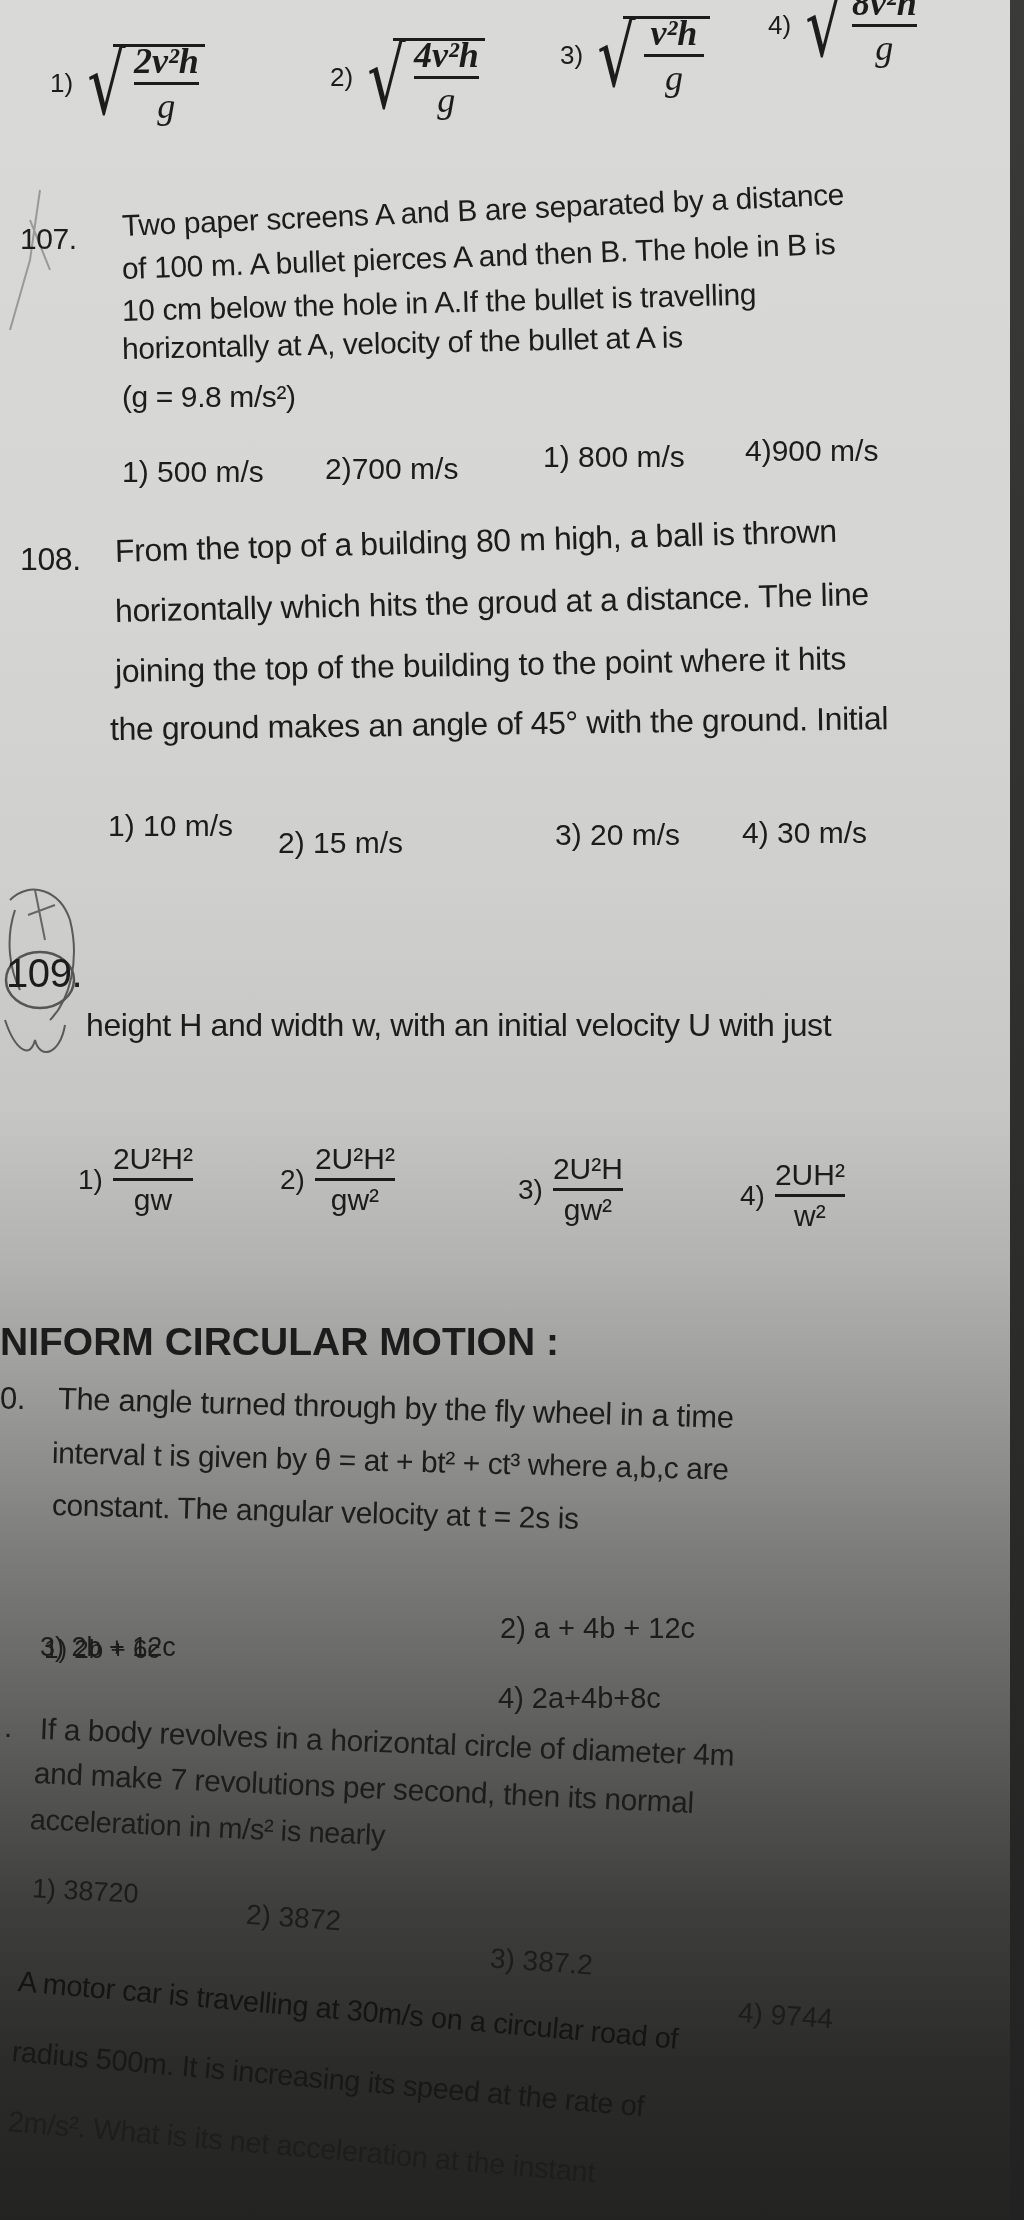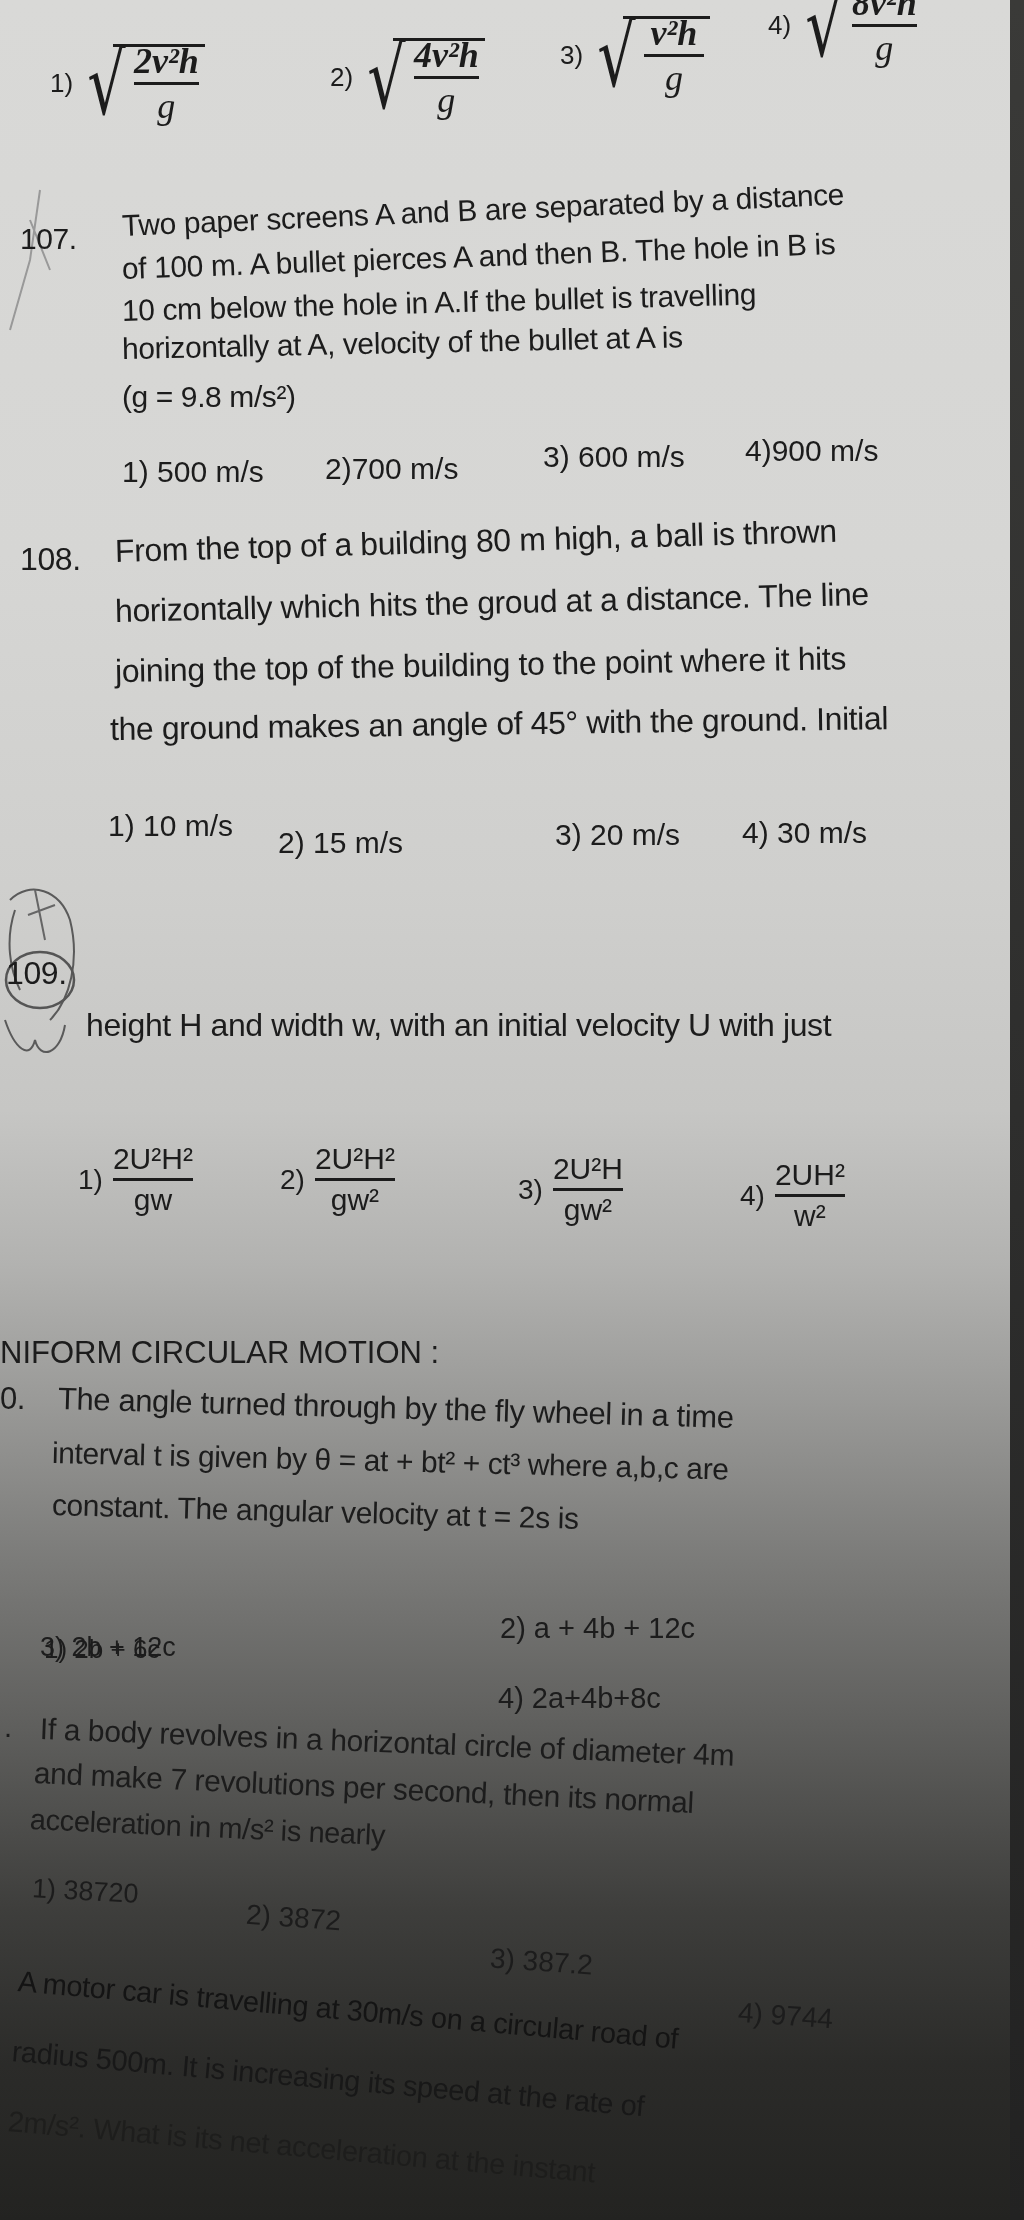--- a/index.html
+++ b/index.html
@@ -32,21 +32,21 @@
     .frac .n { font-weight: bold; }
     .frac .line { width: 100%; min-width: 60px; height: 3px; background: #1c1c1c; }
 
     
     .frac2 { display: inline-flex; flex-direction: column; align-items: center; vertical-align: middle; margin-left: 10px; }
     .frac2 .n, .frac2 .d { font-size: 30px; line-height: 38px; }
     .frac2 .line { width: 100%; min-width: 70px; height: 3px; background: #1c1c1c; }
     .opt109 { position: absolute; display: flex; align-items: center; }
     .opt109 .lbl { font-size: 28px; }
 
-    .heading { font-weight: normal; font-size: 31px; margin-top: 15px; }
+    .heading { font-weight: bold; font-size: 39px; }
     .scribble { position: absolute; }
   </style>
 </head>
 <body>
 
 <div class="page">
 
   <div class="sqrt-opt" style="left:50px; top:40px;">
     <span class="num-label">1)</span>
     <span class="radical">
@@ -100,40 +100,40 @@
   </svg>
 
   <div class="abs q-text" style="left:20px; top:218px;">107.</div>
   <div class="abs q-text" style="left:122px; top:205px; transform:rotate(-2.5deg); transform-origin:left;">Two paper screens A and B are separated by a distance</div>
   <div class="abs q-text" style="left:122px; top:248px; transform:rotate(-2deg); transform-origin:left;">of 100 m. A bullet pierces A and then B. The hole in B is</div>
   <div class="abs q-text" style="left:122px; top:290px; transform:rotate(-1.5deg); transform-origin:left;">10 cm below the hole in A.If the bullet is travelling</div>
   <div class="abs q-text" style="left:122px; top:328px; transform:rotate(-1.2deg); transform-origin:left;">horizontally at A, velocity of the bullet at A is</div>
   <div class="abs q-text" style="left:122px; top:376px;">(g = 9.8 m/s²)</div>
   <div class="abs opt" style="left:122px; top:455px;">1) 500 m/s</div>
   <div class="abs opt" style="left:325px; top:452px;text-align:right;">2)700 m/s</div>
-  <div class="abs opt" style="left:543px; top:440px;">3) 600 m/s</div>
+  <div class="abs opt" style="left:543px; top:440px;">1) 800 m/s</div>
   <div class="abs opt" style="left:745px; top:434px;">4)900 m/s</div>
 
   <div class="abs q-text" style="left:20px; top:538px; font-size:32px;">108.</div>
   <div class="abs q-text" style="left:115px; top:530px; font-size:32px; transform:rotate(-1.6deg); transform-origin:left;">From the top of a building 80 m high, a ball is thrown</div>
   <div class="abs q-text" style="left:115px; top:590px; font-size:32px; transform:rotate(-1.3deg); transform-origin:left;">horizontally which hits the groud at a distance. The line</div>
   <div class="abs q-text" style="left:115px; top:650px; font-size:32px; transform:rotate(-1deg); transform-origin:left;">joining the top of the building to the point where it hits</div>
   <div class="abs q-text" style="left:110px; top:708px; font-size:32px; transform:rotate(-0.8deg); transform-origin:left;">the ground makes an angle of 45° with the ground. Initial</div>
   <div class="abs opt" style="left:108px; top:809px;text-align:right;">1) 10 m/s</div>
   <div class="abs opt" style="left:278px; top:826px;">2) 15 m/s</div>
   <div class="abs opt" style="left:555px; top:818px;">3) 20 m/s</div>
   <div class="abs opt" style="left:742px; top:816px;">4) 30 m/s</div>
 
   <svg class="scribble" style="left:0; top:880px;" width="90" height="190">
     <path d="M10 20 C30 0, 60 10, 70 40 C80 80, 70 120, 50 140 M15 30 C5 60, 10 90, 20 110 M5 140 C15 170, 30 180, 35 160 C40 180, 60 175, 65 145" stroke="#5a5a5a" stroke-width="2" fill="none"></path>
     <ellipse cx="40" cy="100" rx="34" ry="28" stroke="#555" stroke-width="2.5" fill="none"></ellipse>
     <path d="M35 10 L45 60 M28 35 L55 25" stroke="#666" stroke-width="2" fill="none"></path>
   </svg>
 
-  <div class="abs q-text" style="left:6px; top:952px; font-size:32px;text-align:center;">109.</div>
+  <div class="abs q-text" style="left:6px; top:952px; font-size:40px;text-align:center;">109.</div>
   <div class="abs q-text" style="left:86px; top:1004px; font-size:32px;">height H and width w, with an initial velocity U with just</div>
 
   <div class="opt109" style="left:78px; top:1140px;">
     <span class="lbl">1)</span>
     <span class="frac2">
         <span class="n">2U²H²</span>
         <span class="line"></span>
         <span class="d">gw</span>
       </span>
   </div>

